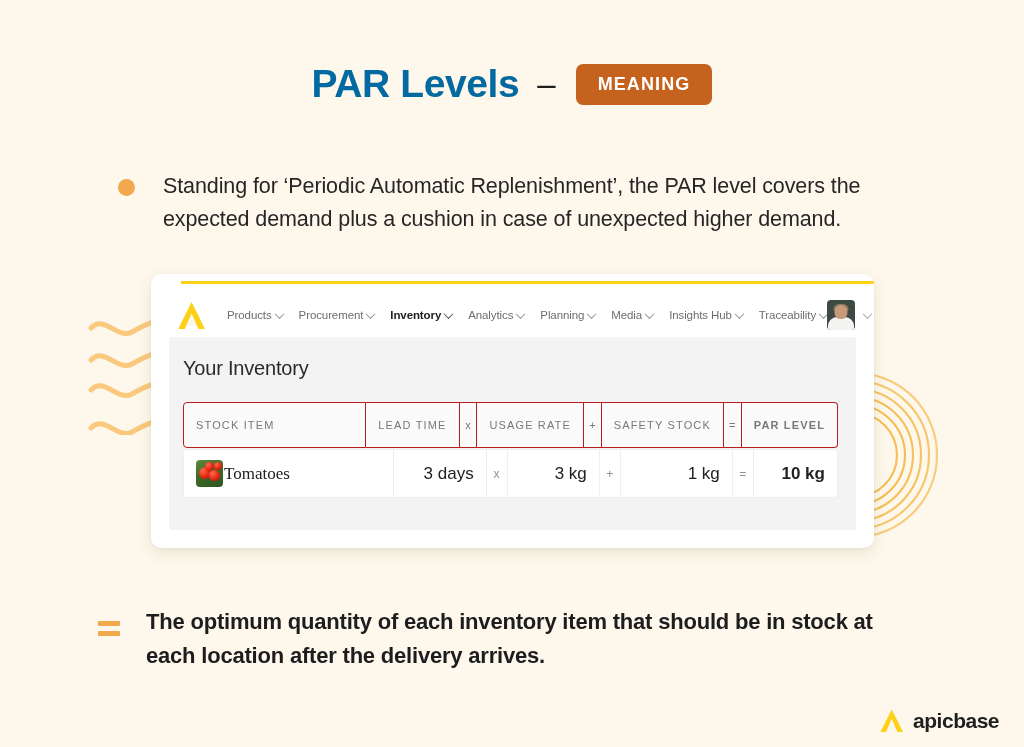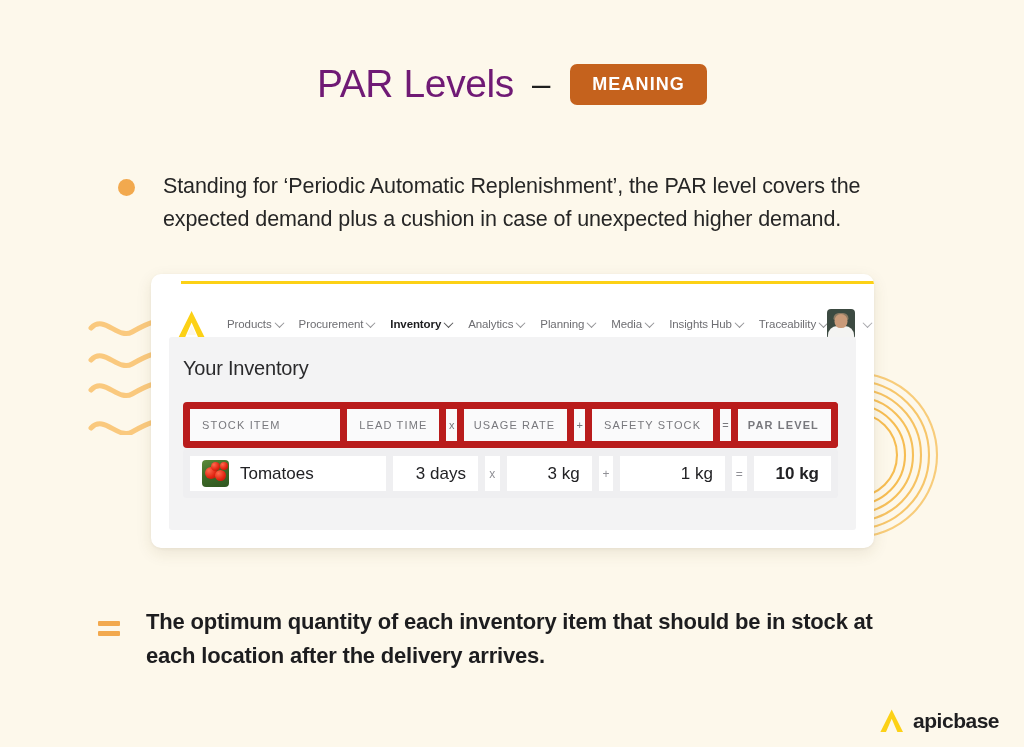--- a/index.html
+++ b/index.html
@@ -37,22 +37,22 @@
     left: 0;
     top: 62px;
     width: 1024px;
     display: flex;
     align-items: center;
     justify-content: center;
     gap: 22px;
   }
   .title-text {
     font-size: 39px;
-    font-weight: 400;
-    color: #701a75;
+    font-weight: 700;
+    color: #0369a1;
     letter-spacing: -0.4px;
   }
   .title-dash {
     font-size: 33px;
     font-weight: 500;
     color: #1F1F1F;
     margin-left: -4px;
     margin-right: -2px;
   }
   .badge {
@@ -108,21 +108,21 @@
     left: 30px;
     right: 0;
     top: 7px;
     height: 3px;
     background: #FCD116;
   }
 
   .nav {
     position: absolute;
     left: 0; right: 0;
-    top: 20px;
+    top: 11px;
     height: 60px;
     display: flex;
     align-items: center;
     padding: 0 18px 0 24px;
   }
   .nav-logo {
     width: 34px; height: 32px;
     flex: none;
     margin-right: 18px;
   }
@@ -220,21 +220,21 @@
   .g3 { width: 26px; }
   .g4 { width: 110px; }
   .g5 { width: 26px; }
   .g6 { width: 135px; }
   .g7 { width: 26px; }
   .g8 { width: 100px; }
 
   .cell {
     display: flex;
     align-items: center;
-    border: 7px solid #b91c1c;
+    border: 1px solid #b91c1c;
     height: 46px;
     font-size: 11px;
     letter-spacing: 1.15px;
     color: #78787D;
     background: #FAFAFB;
     padding: 0 12px;
     justify-content: flex-end;
     white-space: nowrap;
     text-align: right;
   }
@@ -247,21 +247,21 @@
   .body-row .cell {
     background: #FFFFFF;
     color: #222225;
     font-size: 17px;
     letter-spacing: 0;
     height: 49px;
     border-color: #EFEFF1;
   }
   .body-row .op-cell { font-size: 12px; color: #909096; }
 
-  .item-cell { justify-content: flex-start; gap: 11px; }
+  .item-cell { justify-content: flex-start; gap: 1px; font-family: Liberation Serif, serif; }
   .tomato {
     width: 27px; height: 27px;
     border-radius: 4px;
     flex: none;
     background: linear-gradient(160deg,#5d8a3a 0%,#3f6b28 45%,#2f5620 100%);
     position: relative;
     overflow: hidden;
   }
   .tomato i {
     position: absolute;

